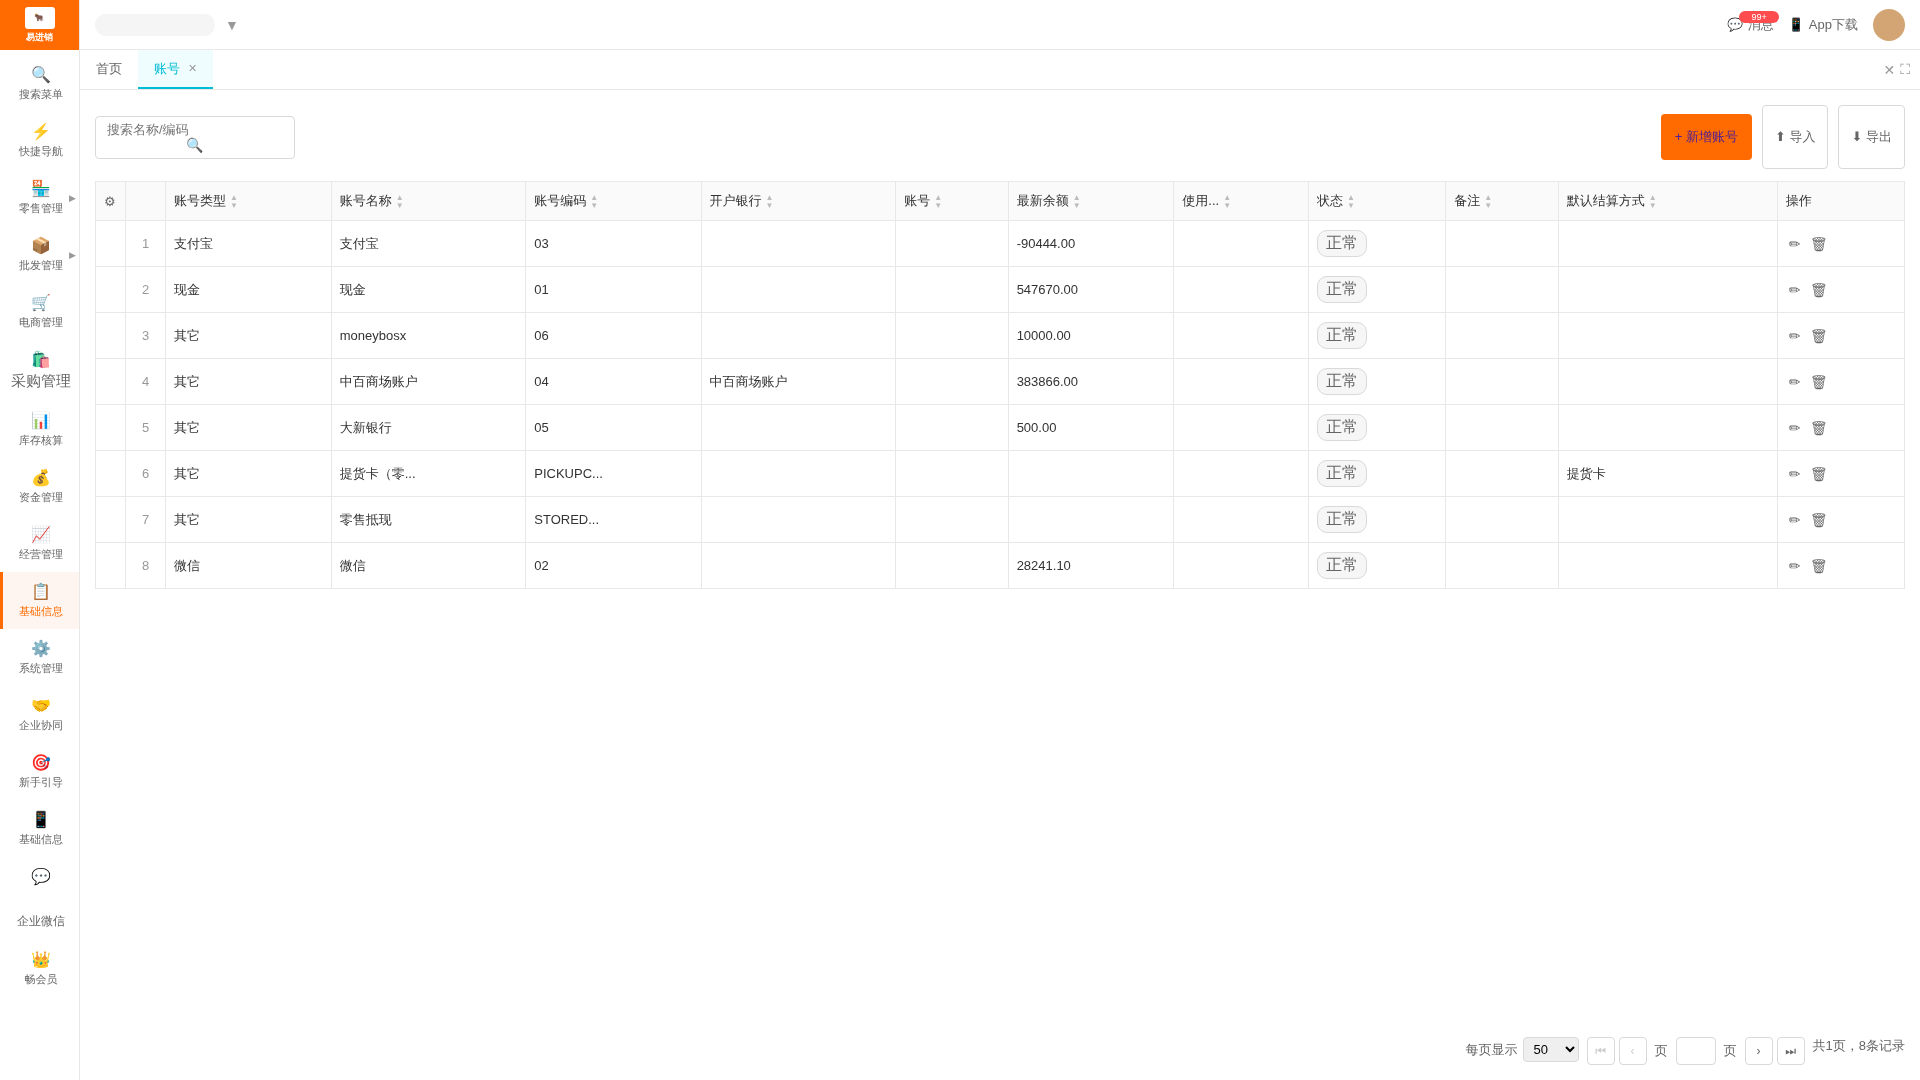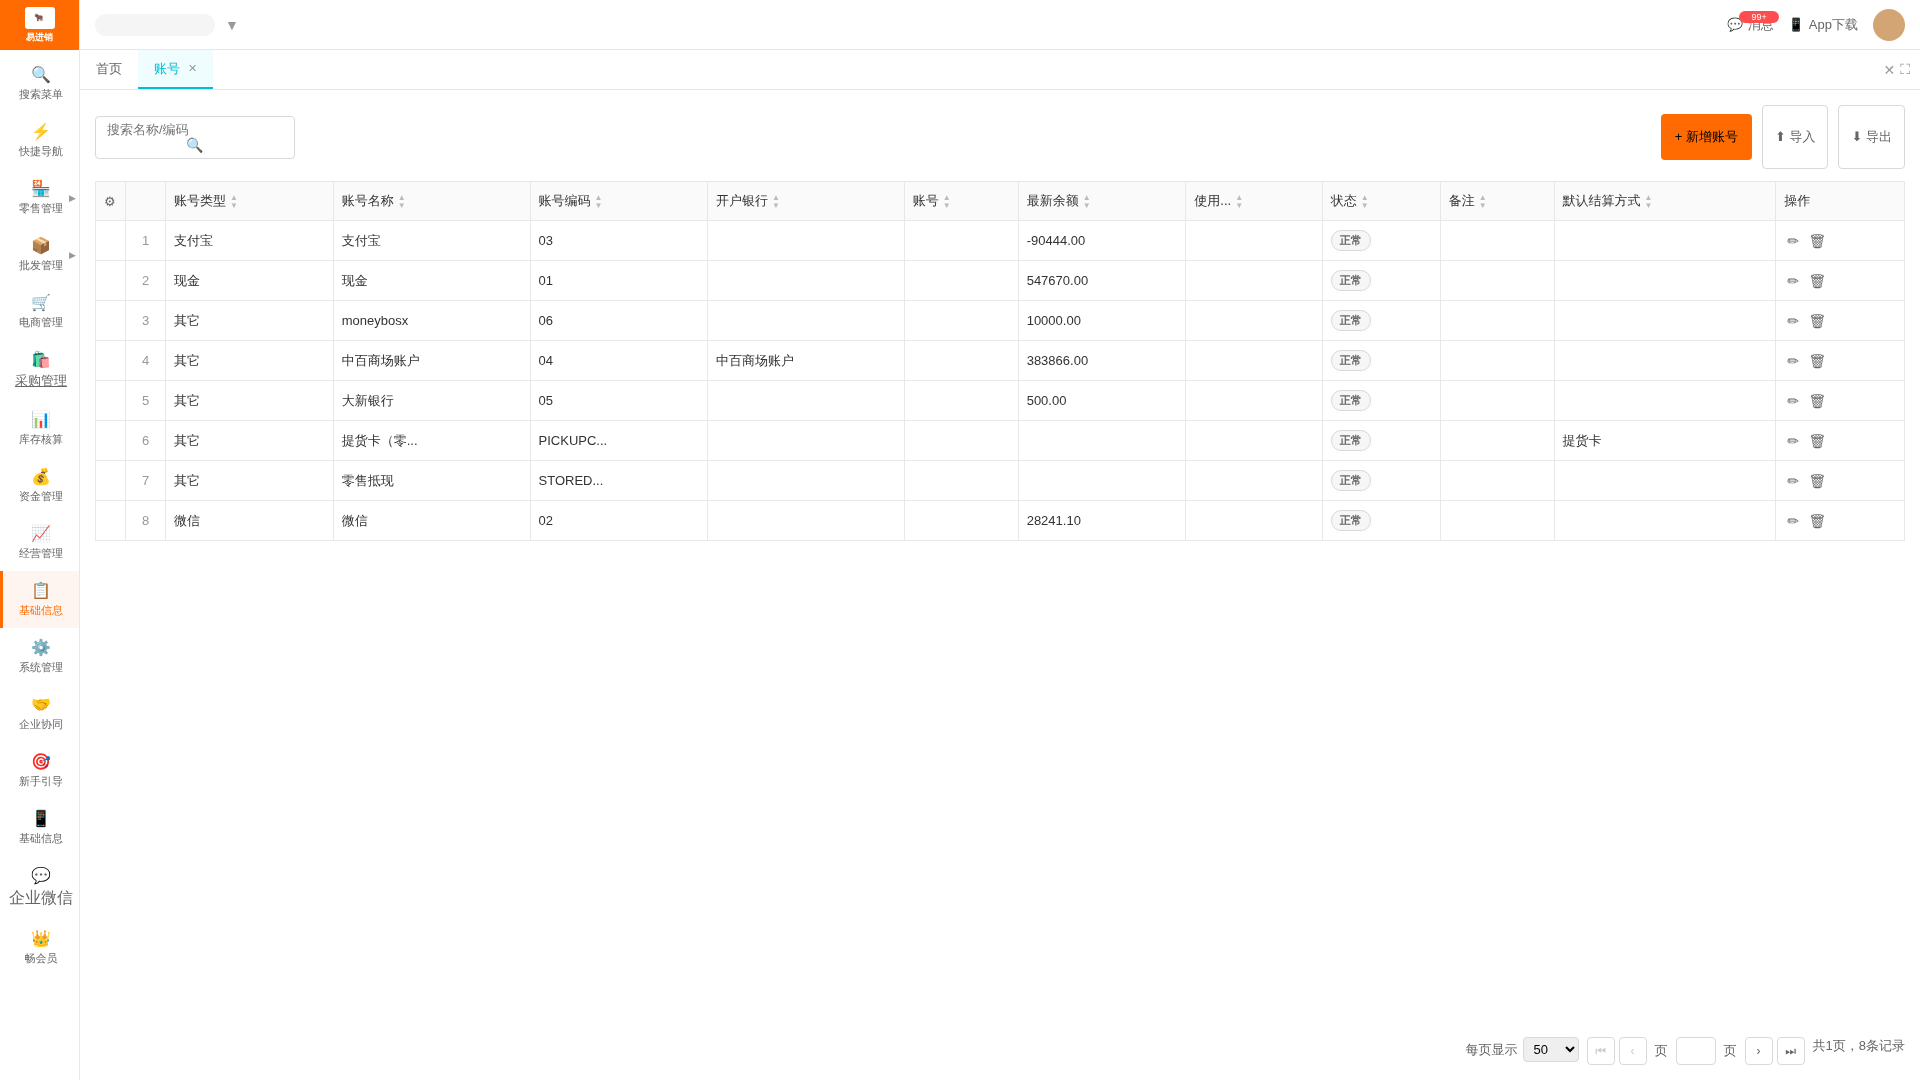--- a/index.html
+++ b/index.html
@@ -234,21 +234,21 @@
     }
     .search-icon { color: #999; font-size: 14px; cursor: pointer; }
 
     .toolbar-right {
       display: flex;
       align-items: center;
       gap: 10px;
     }
     .btn-add {
       background: #ff6b00;
-      color: #000000;
+      color: #4c1d95;
       border: none;
       border-radius: 4px;
       padding: 14px 14px;
       cursor: pointer;
       font-size: 13px;
       display: flex;
       align-items: center;
       gap: 4px;
     }
     .btn-import, .btn-export {
@@ -300,25 +300,24 @@
       text-align: center;
       width: 40px;
     }
     .settings-col { width: 30px; text-align: center; }
     .settings-icon { color: #666; cursor: pointer; }
 
     .status-badge {
       display: inline-block;
       padding: 2px 8px;
       border-radius: 10px;
-      font-size: 11px;
+      font-size: 16px;
       background: #f0f0f0;
       color: #666;
       border: 1px solid #d9d9d9;
-      font-weight: bold;
     }
     .status-badge.normal { background: #f6f6f6; color: #666; }
 
     .op-btn {
       cursor: pointer;
       color: #666;
       font-size: 14px;
       margin: 0 3px;
     }
 
@@ -412,21 +411,21 @@
     <span style="font-size:11px;">批发管理</span>
     <span class="s-arrow">▶</span>
   </div>
       <div class="sidebar-item">
     <span class="s-icon">🛒</span>
     <span style="font-size:11px;">电商管理</span>
 
   </div>
       <div class="sidebar-item">
     <span class="s-icon">🛍️</span>
-    <span style="font-size:13px;text-decoration:underline;">采购管理</span>
+    <span style="font-size:15px;">采购管理</span>
 
   </div>
       <div class="sidebar-item">
     <span class="s-icon">📊</span>
     <span style="font-size:11px;">库存核算</span>
 
   </div>
       <div class="sidebar-item">
     <span class="s-icon">💰</span>
     <span style="font-size:11px;">资金管理</span>
@@ -457,21 +456,21 @@
     <span style="font-size:11px;">新手引导</span>
 
   </div>
       <div class="sidebar-item">
     <span class="s-icon">📱</span>
     <span style="font-size:11px;">基础信息</span>
 
   </div>
       <div class="sidebar-item">
     <span class="s-icon">💬</span>
-    <span style="font-size:16px;">企业微信</span>
+    <span style="font-size:12px;margin-top:24px;">企业微信</span>
 
   </div>
       <div class="sidebar-item">
     <span class="s-icon">👑</span>
     <span style="font-size:11px;">畅会员</span>
 
   </div>
     </div>
 </div>
 

